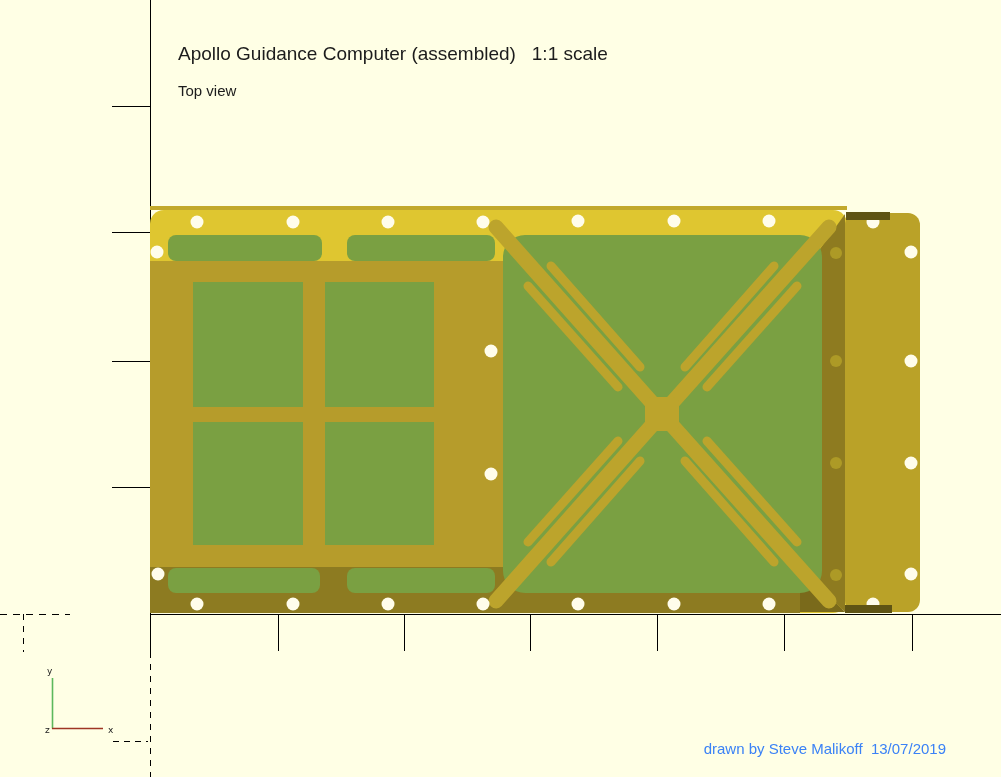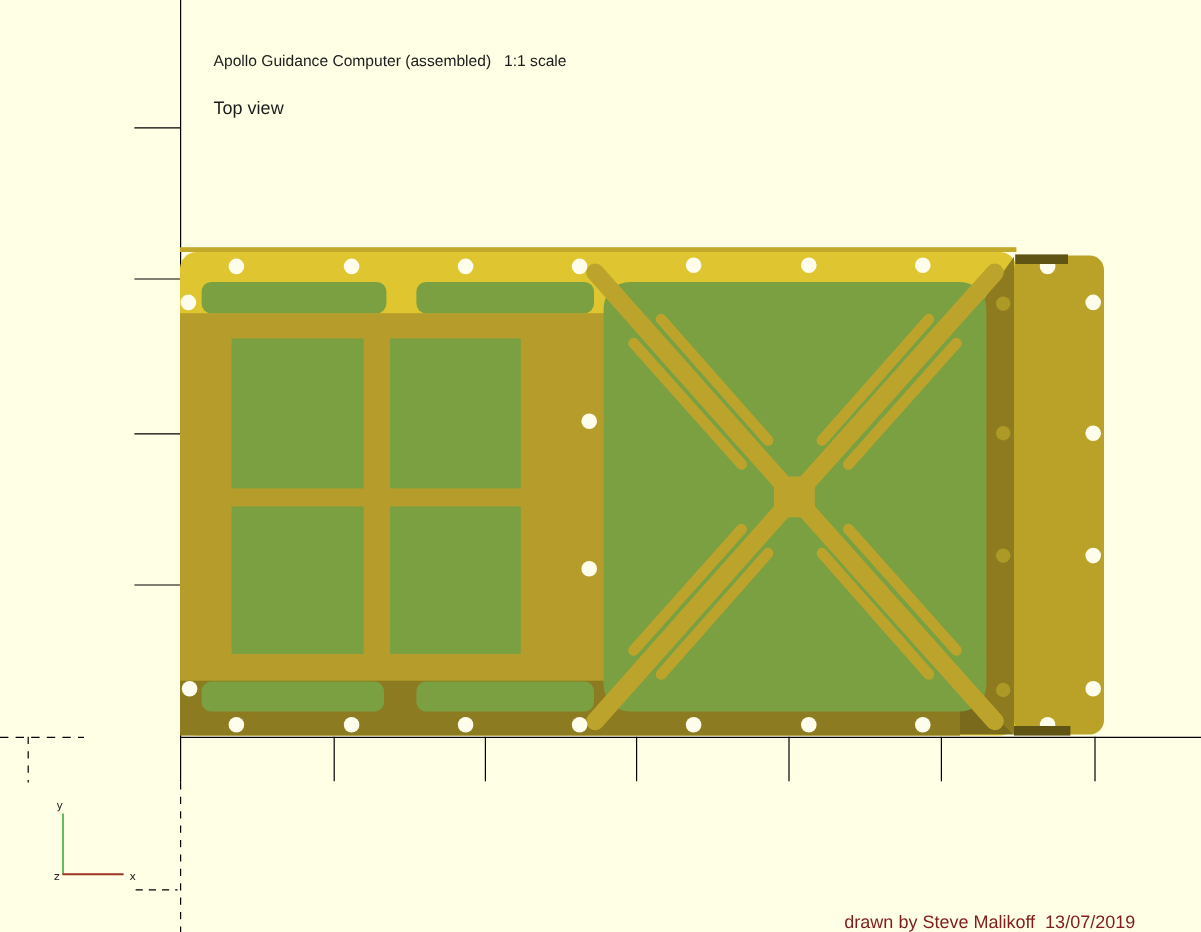--- a/index.html
+++ b/index.html
@@ -6,33 +6,32 @@
   body{
     width:1001px;height:777px;
     background:#FFFFE5;
     font-family:"Liberation Sans", sans-serif;
     position:relative;
     overflow:hidden;
   }
   .viewport{position:absolute;inset:0;}
   .title-block{
     position:absolute;left:178px;top:44px;
-    color:#1c1c1c;font-size:13px;line-height:1;
+    color:#1c1c1c;font-size:19px;line-height:1;
     white-space:pre;
   }
   .view-label{
     position:absolute;left:178px;top:83px;
     color:#1c1c1c;font-size:15px;line-height:1;
     white-space:pre;
   }
   .credit{
     position:absolute;right:55px;top:740px;
-    color:#7f1d1d;font-size:15px;line-height:1.2;
+    color:#3b82f6;font-size:15px;line-height:1.2;
     white-space:pre;
-    margin-top:20px;
   }
   svg text.axis-label{
     font-family:"DejaVu Sans", sans-serif;
     font-size:9px; fill:#222;
   }
 </style>
 </head>
 <body>
 
 <div class="viewport">

